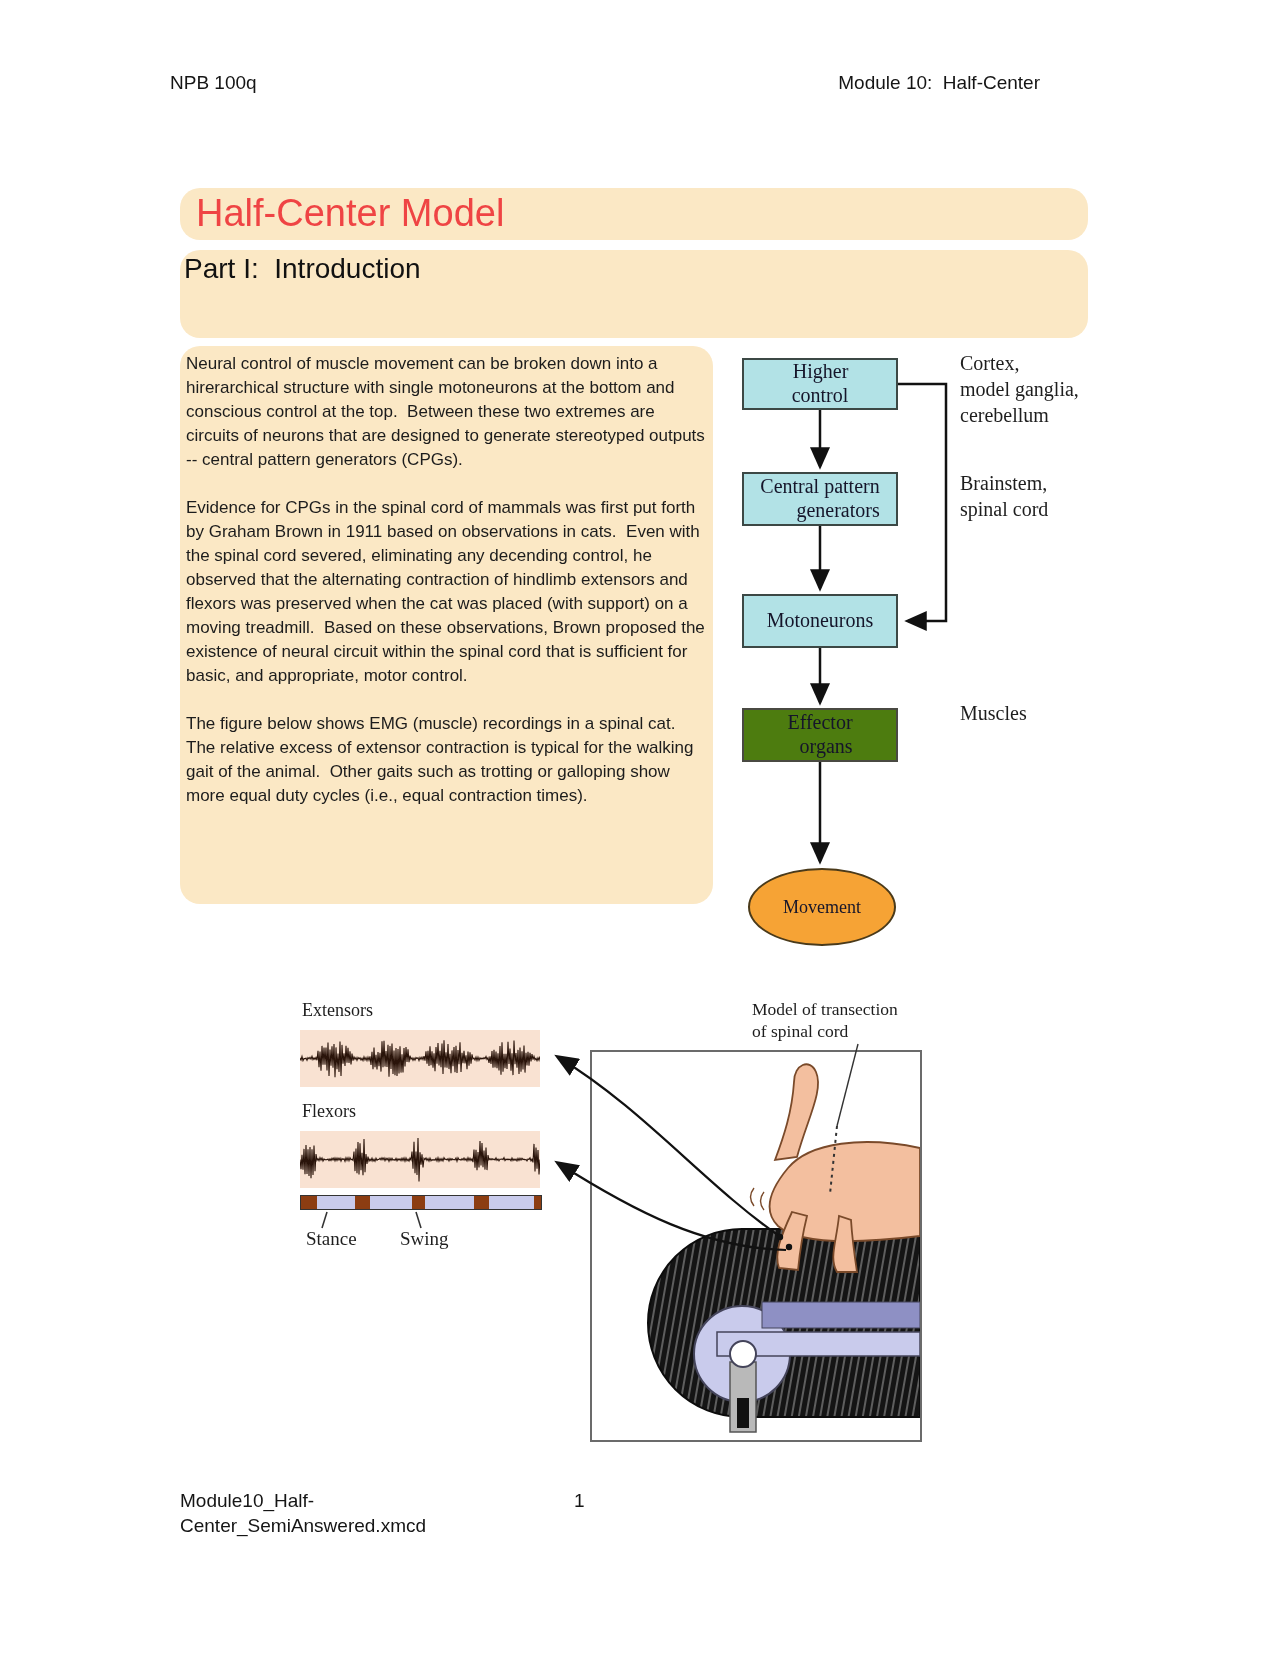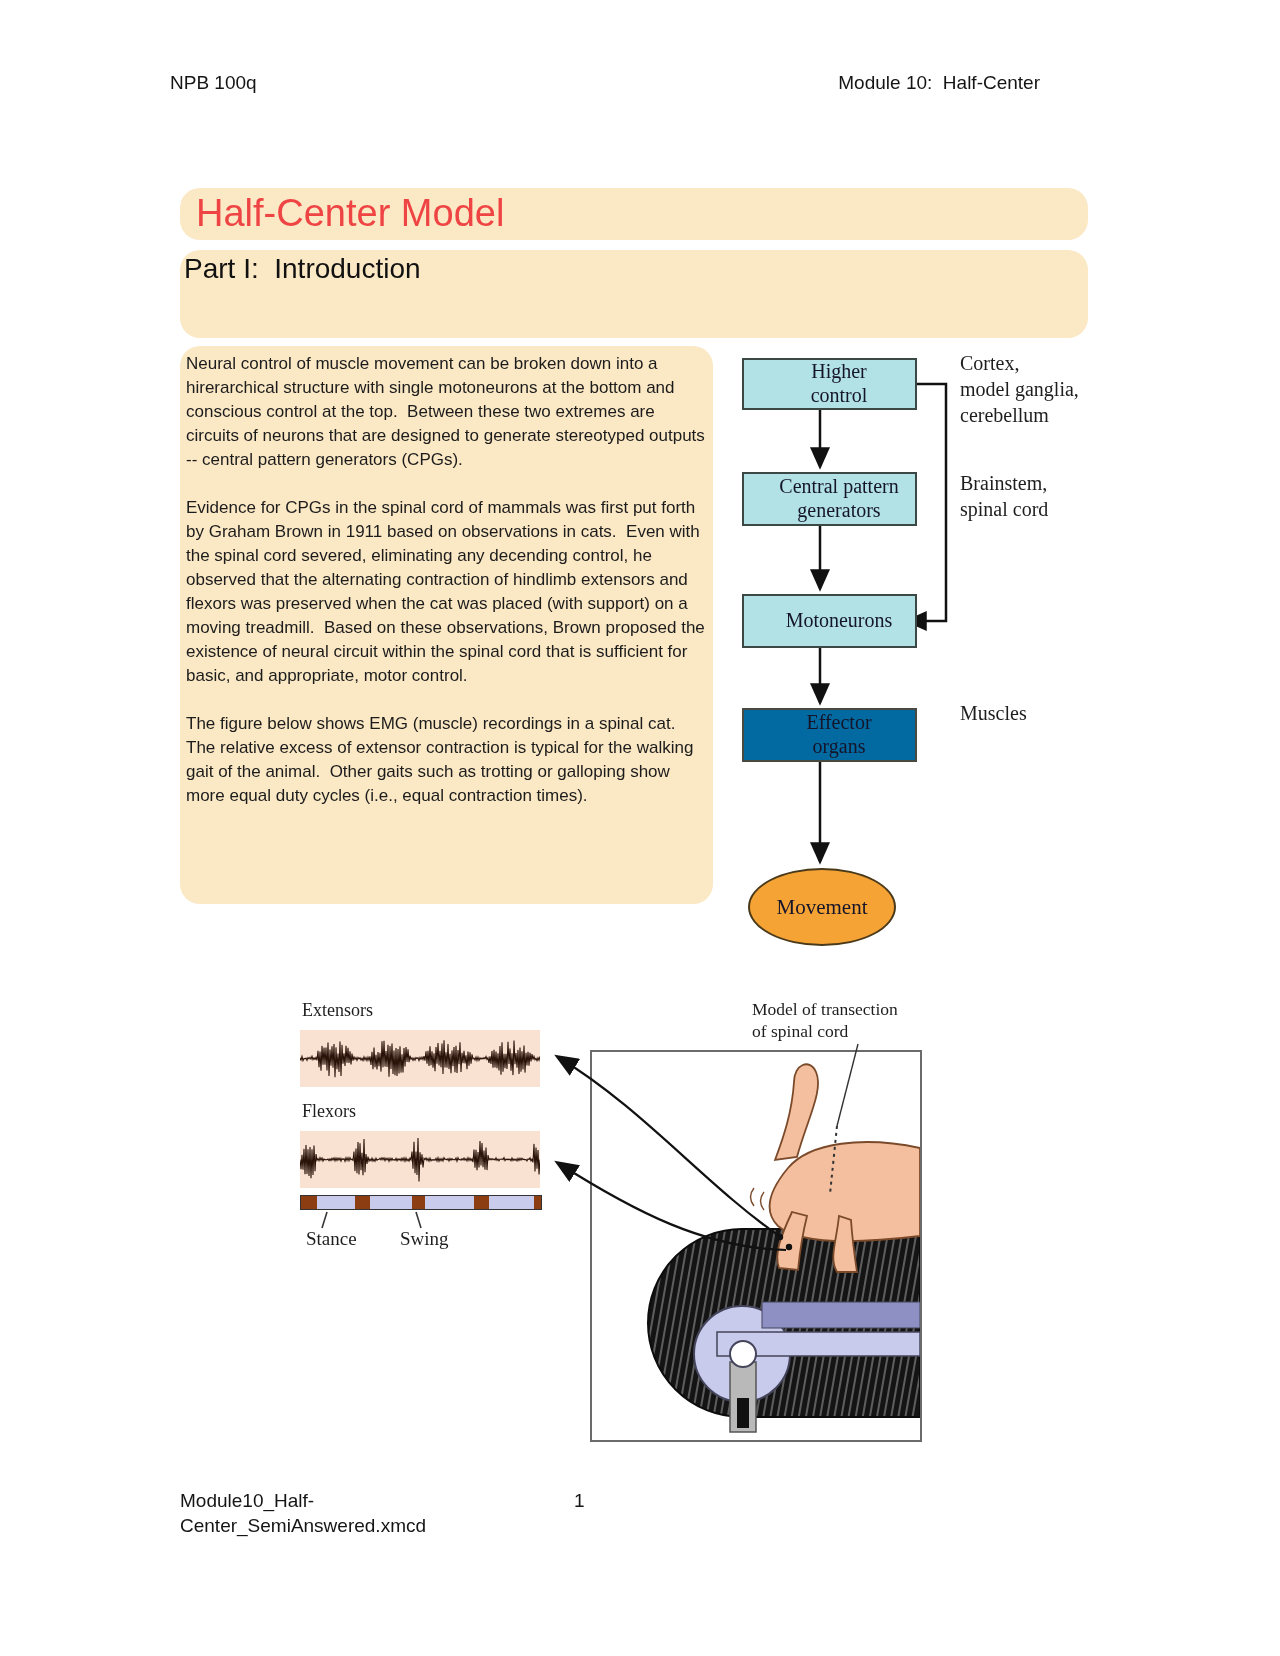--- a/index.html
+++ b/index.html
@@ -27,25 +27,25 @@
 
   
   .body-band{left:180px;top:346px;width:533px;height:558px;padding:0;}
   .body-band p{margin:0;padding:6px 6px 0 6px;font-size:17px;line-height:24px;color:#1c1c1c;}
   .body-band p + p{padding-top:24px;}
 
   
   .fc-box{position:absolute;left:742px;width:152px;border:2px solid #3C4845;
     background:#B2E2E6;display:flex;align-items:center;justify-content:center;
     font-family:"Liberation Serif","DejaVu Serif",serif;font-size:20px;line-height:1.18;
-    text-align:center;color:#15152a;white-space:pre-line;padding-left:19px;}
-  .fc-ivory{background:#0369a1;border-color:#4a4a42;}
+    text-align:right;color:#15152a;white-space:pre-line;}
+  .fc-ivory{background:#4d7c0f;border-color:#4a4a42;}
   .fc-ellipse{position:absolute;left:748px;top:868px;width:144px;height:74px;border-radius:50%;
     background:#F6A335;border:2px solid #4a3a1a;display:flex;align-items:center;justify-content:center;
-    font-family:"Liberation Serif","DejaVu Serif",serif;font-size:21px;color:#15152a;}
+    font-family:"Liberation Serif","DejaVu Serif",serif;font-size:18px;color:#15152a;}
   .fc-side{position:absolute;left:960px;font-family:"Liberation Serif","DejaVu Serif",serif;
     font-size:20px;line-height:26px;color:#1e1e1e;white-space:pre-line;}
 
   
   .fig-label{position:absolute;font-family:"Liberation Serif","DejaVu Serif",serif;color:#1e1e1e;}
   .strip{position:absolute;left:300px;width:240px;height:57px;background:#F9E2D2;}
   #gait-bar{position:absolute;left:300px;top:1195px;width:240px;height:13px;
     border:1px solid #333;display:flex;box-sizing:content-box;}
   .frame{position:absolute;left:590px;top:1050px;width:328px;height:388px;
     border:2px solid #6b6b6b;background:#fff;overflow:hidden;}

